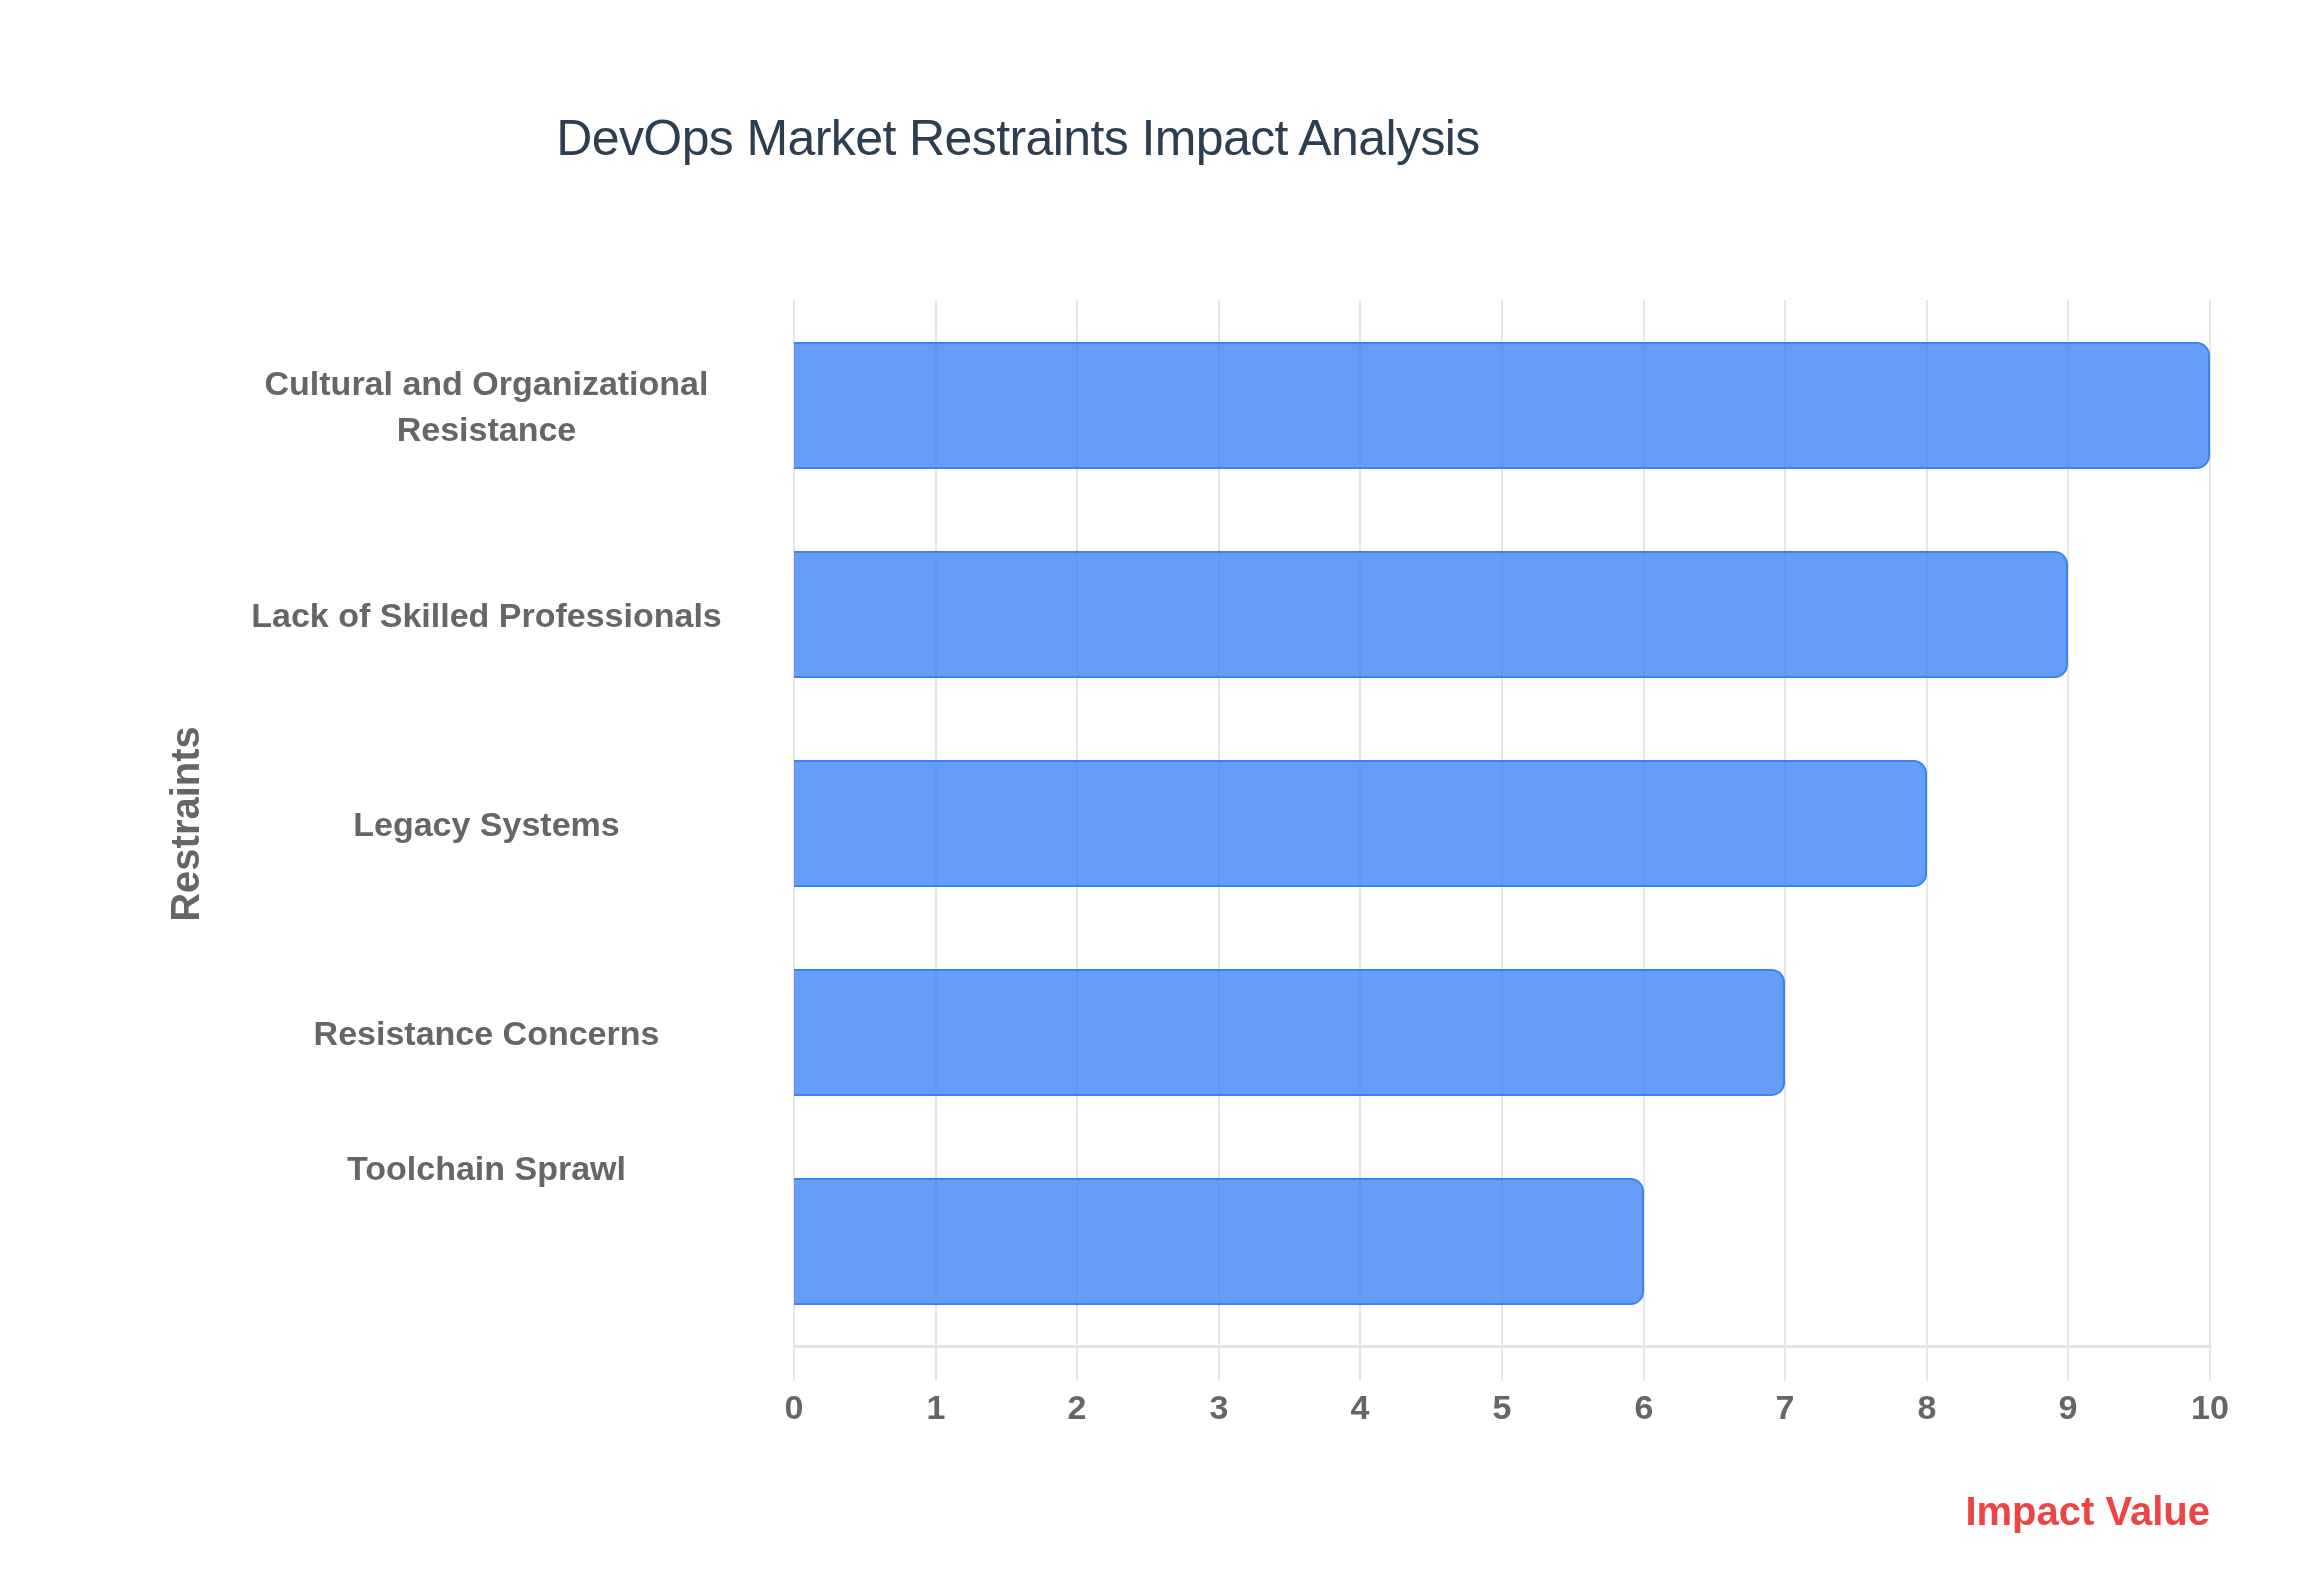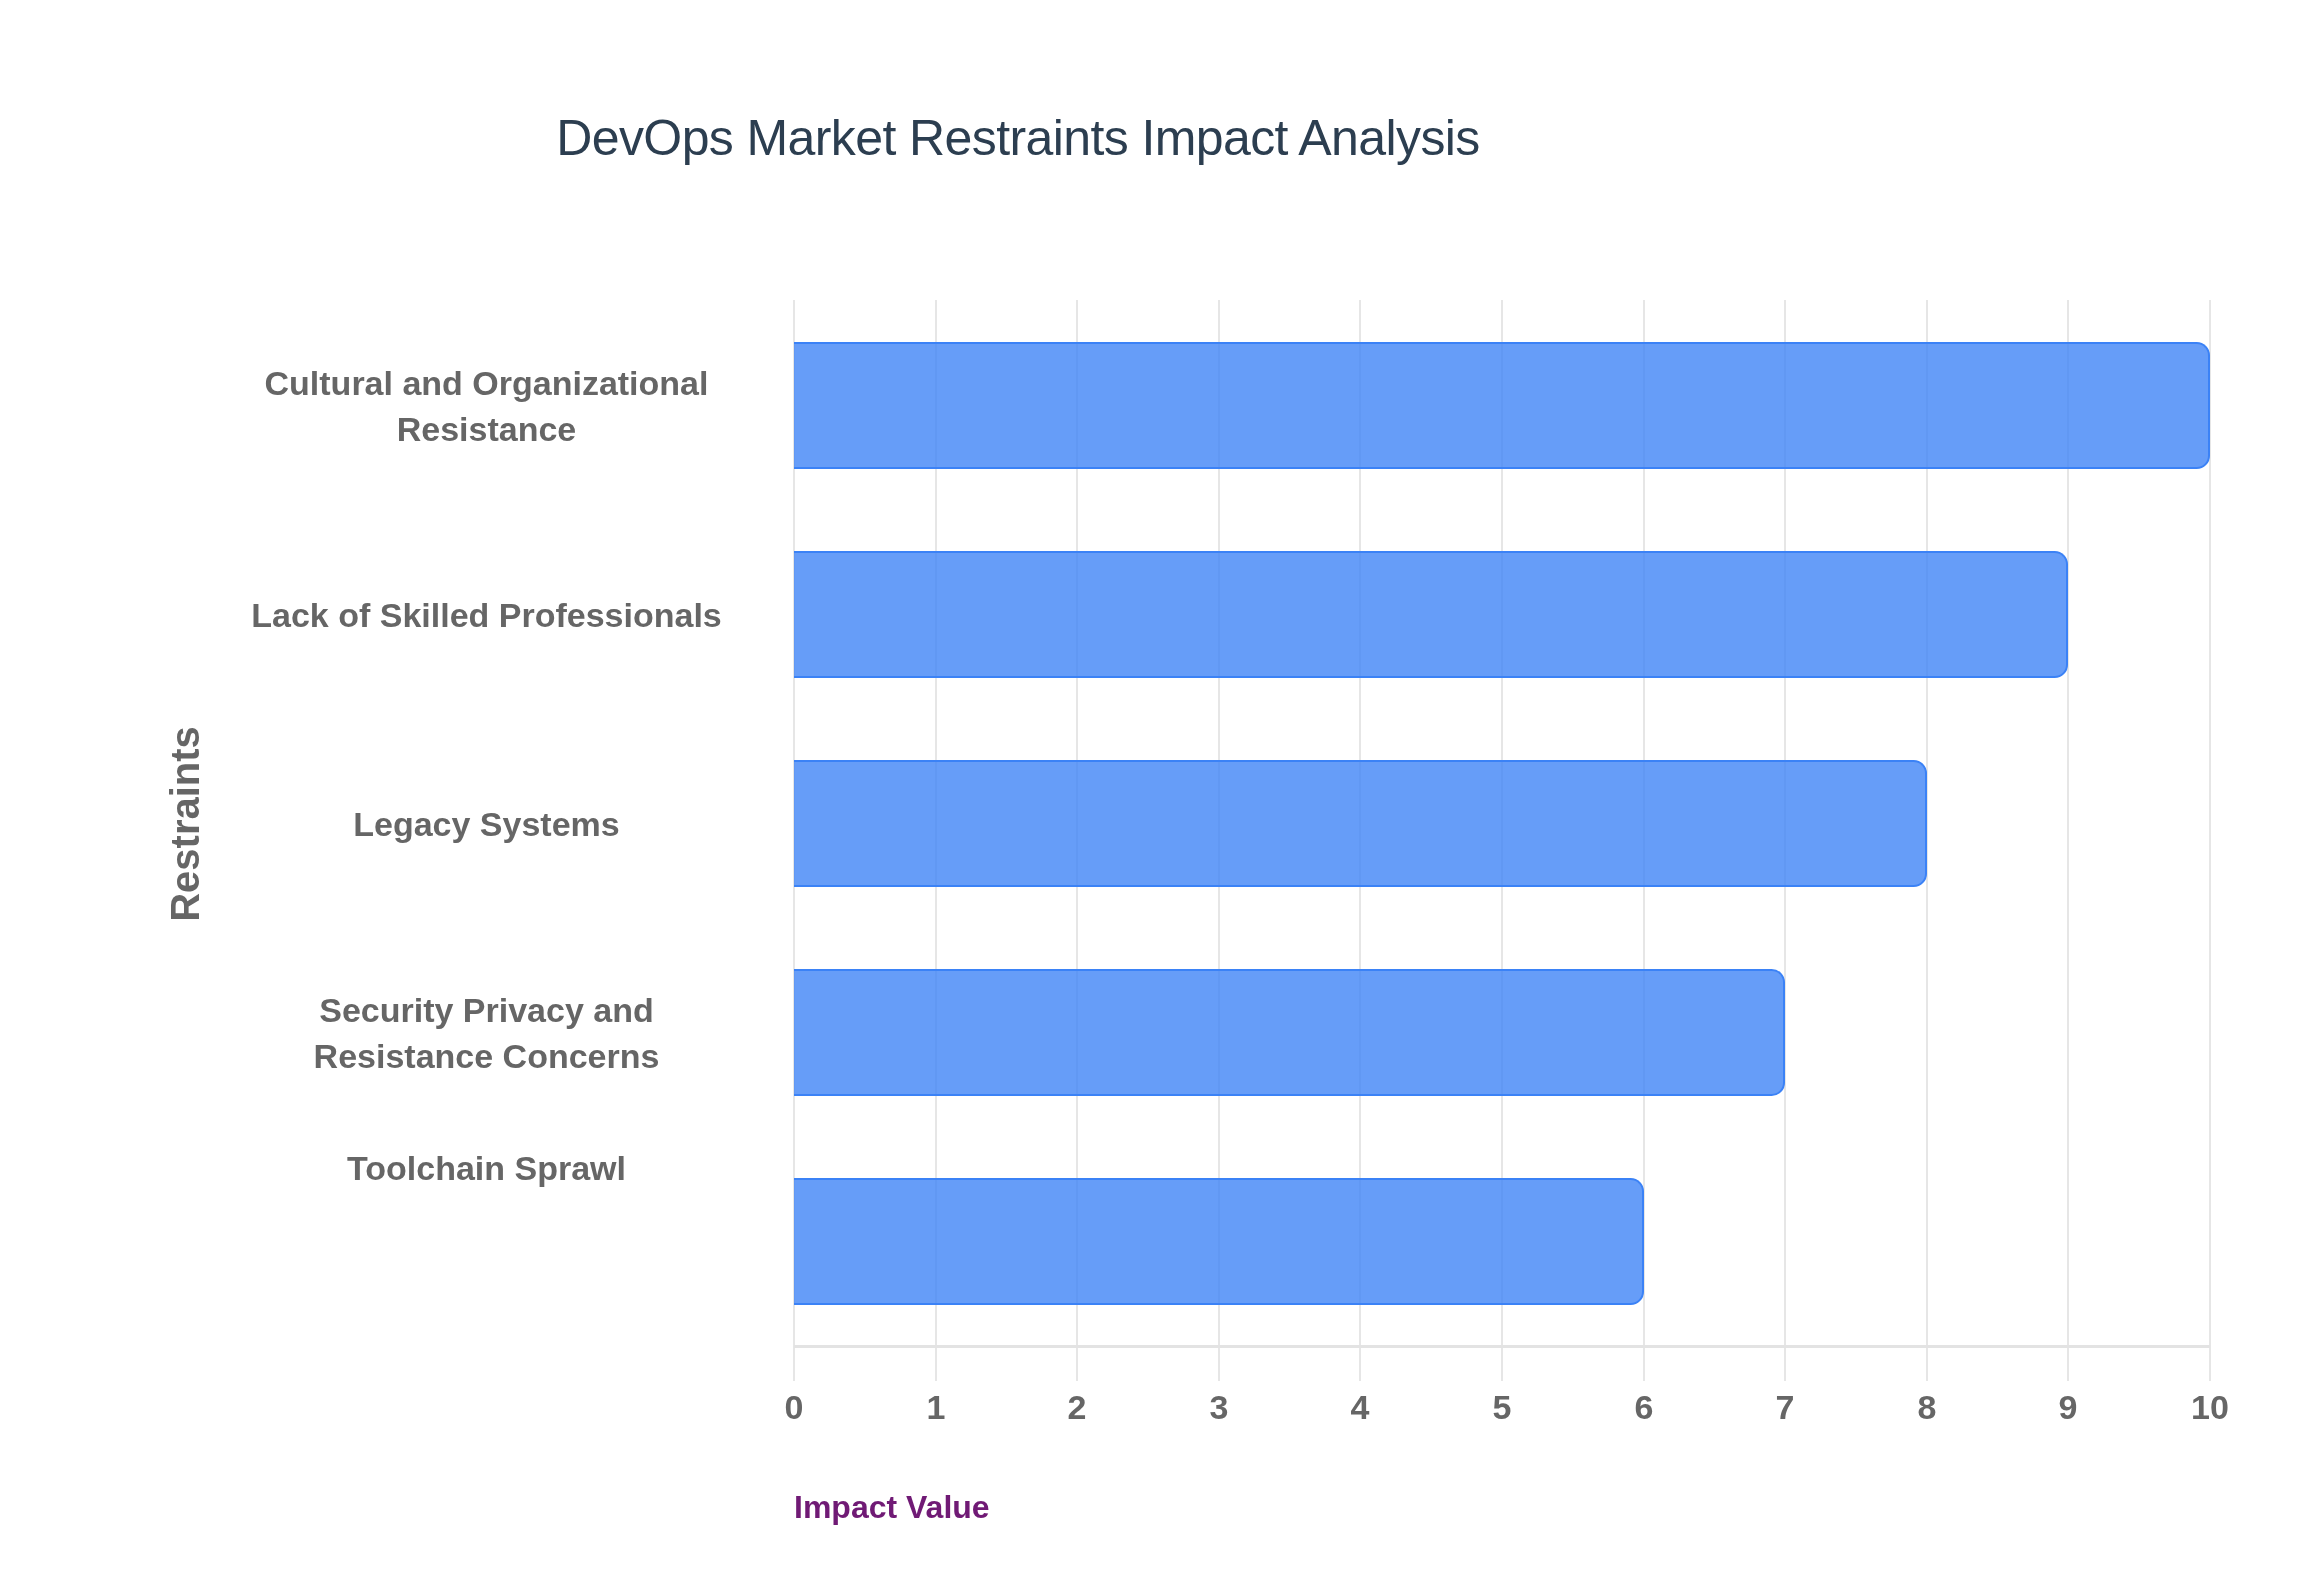--- a/index.html
+++ b/index.html
@@ -4,21 +4,21 @@
 <style>
   html, body { margin: 0; padding: 0; background: #ffffff; }
   body { width: 2319px; height: 1594px; position: relative; overflow: hidden; font-family: "Liberation Sans", "DejaVu Sans", sans-serif; }
   .title { position: absolute; left: 0; width: 2036px; top: 109px; text-align: center; font-size: 50px; color: #2c3e50; font-family: "Liberation Sans", sans-serif; letter-spacing: -0.6px; }
   .plot { position: absolute; left: 794px; top: 300px; width: 1416px; height: 1046px; }
   .gridline { position: absolute; top: 0; width: 1.8px; margin-left: -0.6px; height: 1081px; background: #e6e6e6; }
   .baseline { position: absolute; left: 0; width: 1416px; top: 1045px; height: 3px; background: #e3e3e3; }
   .bar { position: absolute; left: 0; height: 127px; background: rgba(59,130,246,0.78); border: 2.4px solid #3b82f6; border-left: none; border-radius: 0 13.3px 13.3px 0; box-sizing: border-box; }
   .cat-label { position: absolute; right: 1561px; width: 543px; text-align: center; font-weight: bold; font-size: 34px; line-height: 46px; color: #666666; transform: translateY(-50%); }
   .tick { position: absolute; top: 1388px; width: 72px; margin-left: -36px; text-align: center; font-weight: bold; font-size: 34px; color: #666666; }
-  .x-title { position: absolute; left: 794px; width: 1416px; top: 1489px; text-align: left; font-weight: bold; font-size: 32px; color: #701a75; }
+  .x-title { position: absolute; left: 794px; width: 1416px; top: 1489px; text-align: right; font-weight: bold; font-size: 40px; color: #ef4444; }
   .y-title { position: absolute; left: 185px; top: 824px; transform: translate(-50%, -50%) rotate(-90deg); font-weight: bold; font-size: 40px; color: #666666; white-space: nowrap; }
 </style>
 </head>
 <body>
 
 <div class="title">DevOps Market Restraints Impact Analysis</div>
 
 <div class="y-title">Restraints</div>
 
 <div class="plot">
@@ -46,21 +46,20 @@
   <div>Cultural and Organizational</div>
   <div>Resistance</div>
 </div>
 <div class="cat-label" style="top:615px">
   <div>Lack of Skilled Professionals</div>
 </div>
 <div class="cat-label" style="top:824px">
   <div>Legacy Systems</div>
 </div>
 <div class="cat-label" style="top:1033px">
-  <div>Security Privacy and</div>
   <div>Resistance Concerns</div>
 </div>
 <div class="cat-label" style="top:1168px">
   <div>Toolchain Sprawl</div>
 </div>
 
 <div class="tick" style="left:794px">0</div>
 <div class="tick" style="left:936px">1</div>
 <div class="tick" style="left:1077px">2</div>
 <div class="tick" style="left:1219px">3</div>

